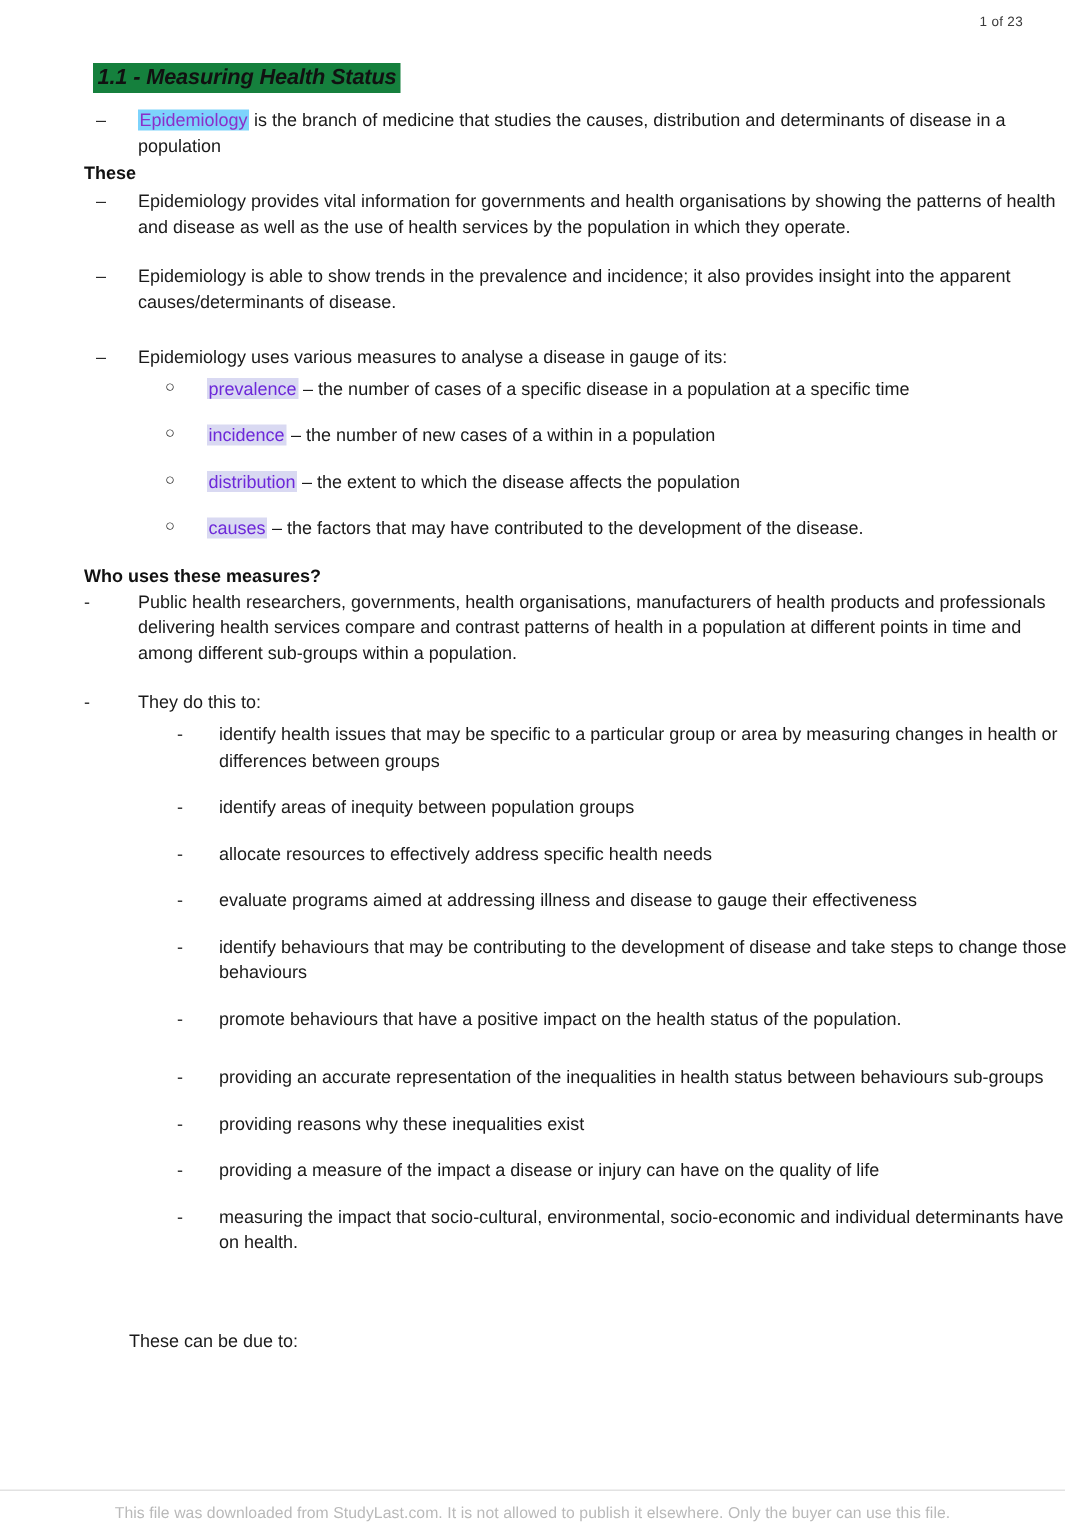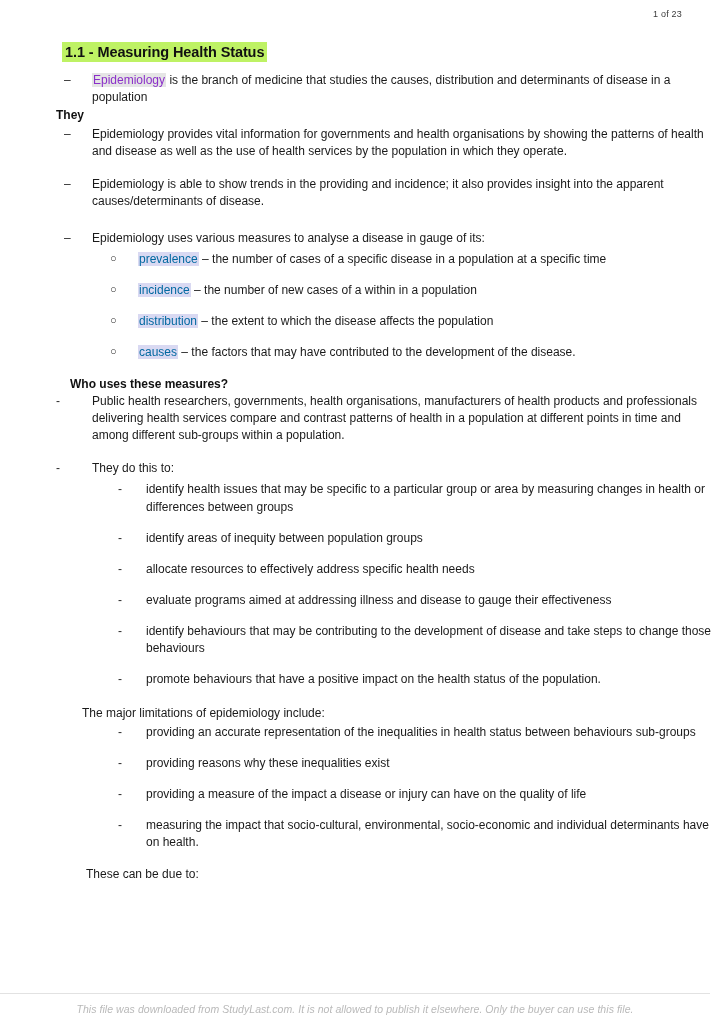--- a/index.html
+++ b/index.html
@@ -58,50 +58,51 @@
   }
 
   .h2 {
     font-size: 14.5px;
     font-weight: bold;
     margin: 0 0 8px 6px;
     letter-spacing: -0.1px;
     color: #111;
   }
   .h2 .hl {
-    background: #bef264;
+    background: #15803d;
     padding: 2px 3px;
+    font-style: italic;
   }
 
   .h3 {
     font-size: 12.5px;
     margin: 0 0 7px 6px;
     color: #111;
   }
   .h3 .hl {
     background: #f9d2d2;
     padding: 1px 3px;
   }
 
   .h-bold {
     font-size: 12px;
     font-weight: bold;
     margin: 0;
     padding: 0;
     color: #111;
   }
   .h-bold.indent-0 { margin-left: 0px; }
-  .h-bold.indent-1 { margin-left: 14px; }
+  .h-bold.indent-1 { }
 
   .plain-line {
     font-size: 12px;
     color: #1a1a1a;
   }
   .plain-line.ind-1 { margin-left: 26px; }
-  .plain-line.ind-2 { margin-left: 30px; }
+  .plain-line.ind-2 { margin-left: 30px; margin-top: 34px; }
 
   
   .row {
     display: flex;
     align-items: flex-start;
     font-size: 12px;
     line-height: 1.42;
     color: #1a1a1a;
   }
   .marker {
@@ -123,27 +124,27 @@
   
   .lvl2 { margin-left: 54px; }
   .lvl2 > .marker { width: 28px; font-size: 11px; }
 
   
   .lvl2h { margin-left: 62px; }
   .lvl2h > .marker { width: 28px; font-size: 12px; }
 
   
   .term {
-    color: #0369a1;
+    color: #6d28d9;
     background: #d9d9f2;
     padding: 0 1px;
   }
   .term-blue {
     color: #8b2fc9;
-    background: #e5e5e5;
+    background: #7dd3fc;
     padding: 0 1px;
   }
 
   
   .sp-2 { height: 2px; }
   .sp-4 { height: 4px; }
   .sp-14 { height: 14px; }
   .sp-16 { height: 16px; }
 
   
@@ -157,21 +158,20 @@
   }
   .footer-note {
     position: absolute;
     left: 0;
     right: 0;
     bottom: 9px;
     text-align: center;
     font-size: 10.5px;
     color: #b9b9b9;
     letter-spacing: 0.05px;
-    font-style: italic;
   }
 </style>
 </head>
 <body>
 
 <div class="page">
 
   <div class="page-number">1 of 23</div>
 
   <div class="content">
@@ -184,34 +184,34 @@
 
     <div class="sp-4"></div>
 
     <div class="row lvl1">
       <span class="marker">–</span>
       <span class="txt"><span class="term-blue">Epidemiology</span><span> is the branch of medicine that studies the causes, distribution and determinants of disease in a population</span></span>
     </div>
 
     <div class="sp-2"></div>
 
-    <div class="h-bold indent-0">They</div>
+    <div class="h-bold indent-0">These</div>
 
     <div class="sp-4"></div>
 
     <div class="row lvl1">
       <span class="marker">–</span>
       <span class="txt">Epidemiology provides vital information for governments and health organisations by showing the patterns of health and disease as well as the use of health services by the population in which they operate.</span>
     </div>
 
     <div class="sp-16"></div>
 
     <div class="row lvl1">
       <span class="marker">–</span>
-      <span class="txt">Epidemiology is able to show trends in the providing and incidence; it also provides insight into the apparent causes/determinants of disease.</span>
+      <span class="txt">Epidemiology is able to show trends in the prevalence and incidence; it also provides insight into the apparent causes/determinants of disease.</span>
     </div>
 
     <div class="sp-16"></div>
 
 
     <div class="sp-4"></div>
 
     <div class="row lvl1">
       <span class="marker">–</span>
       <span class="txt">Epidemiology uses various measures to analyse a disease in gauge of its:</span>
@@ -303,21 +303,20 @@
     <div class="row lvl2h">
       <span class="marker">-</span>
       <span class="txt">promote behaviours that have a positive impact on the health status of the population.</span>
     </div>
 
     <div class="sp-16"></div>
 
 
     <div class="sp-2"></div>
 
-    <div class="plain-line ind-1">The major limitations of epidemiology include:</div>
 
     <div class="sp-4"></div>
 
     <div class="row lvl2h">
       <span class="marker">-</span>
       <span class="txt">providing an accurate representation of the inequalities in health status between behaviours sub-groups</span>
     </div>
 
     <div class="sp-14"></div>
 

